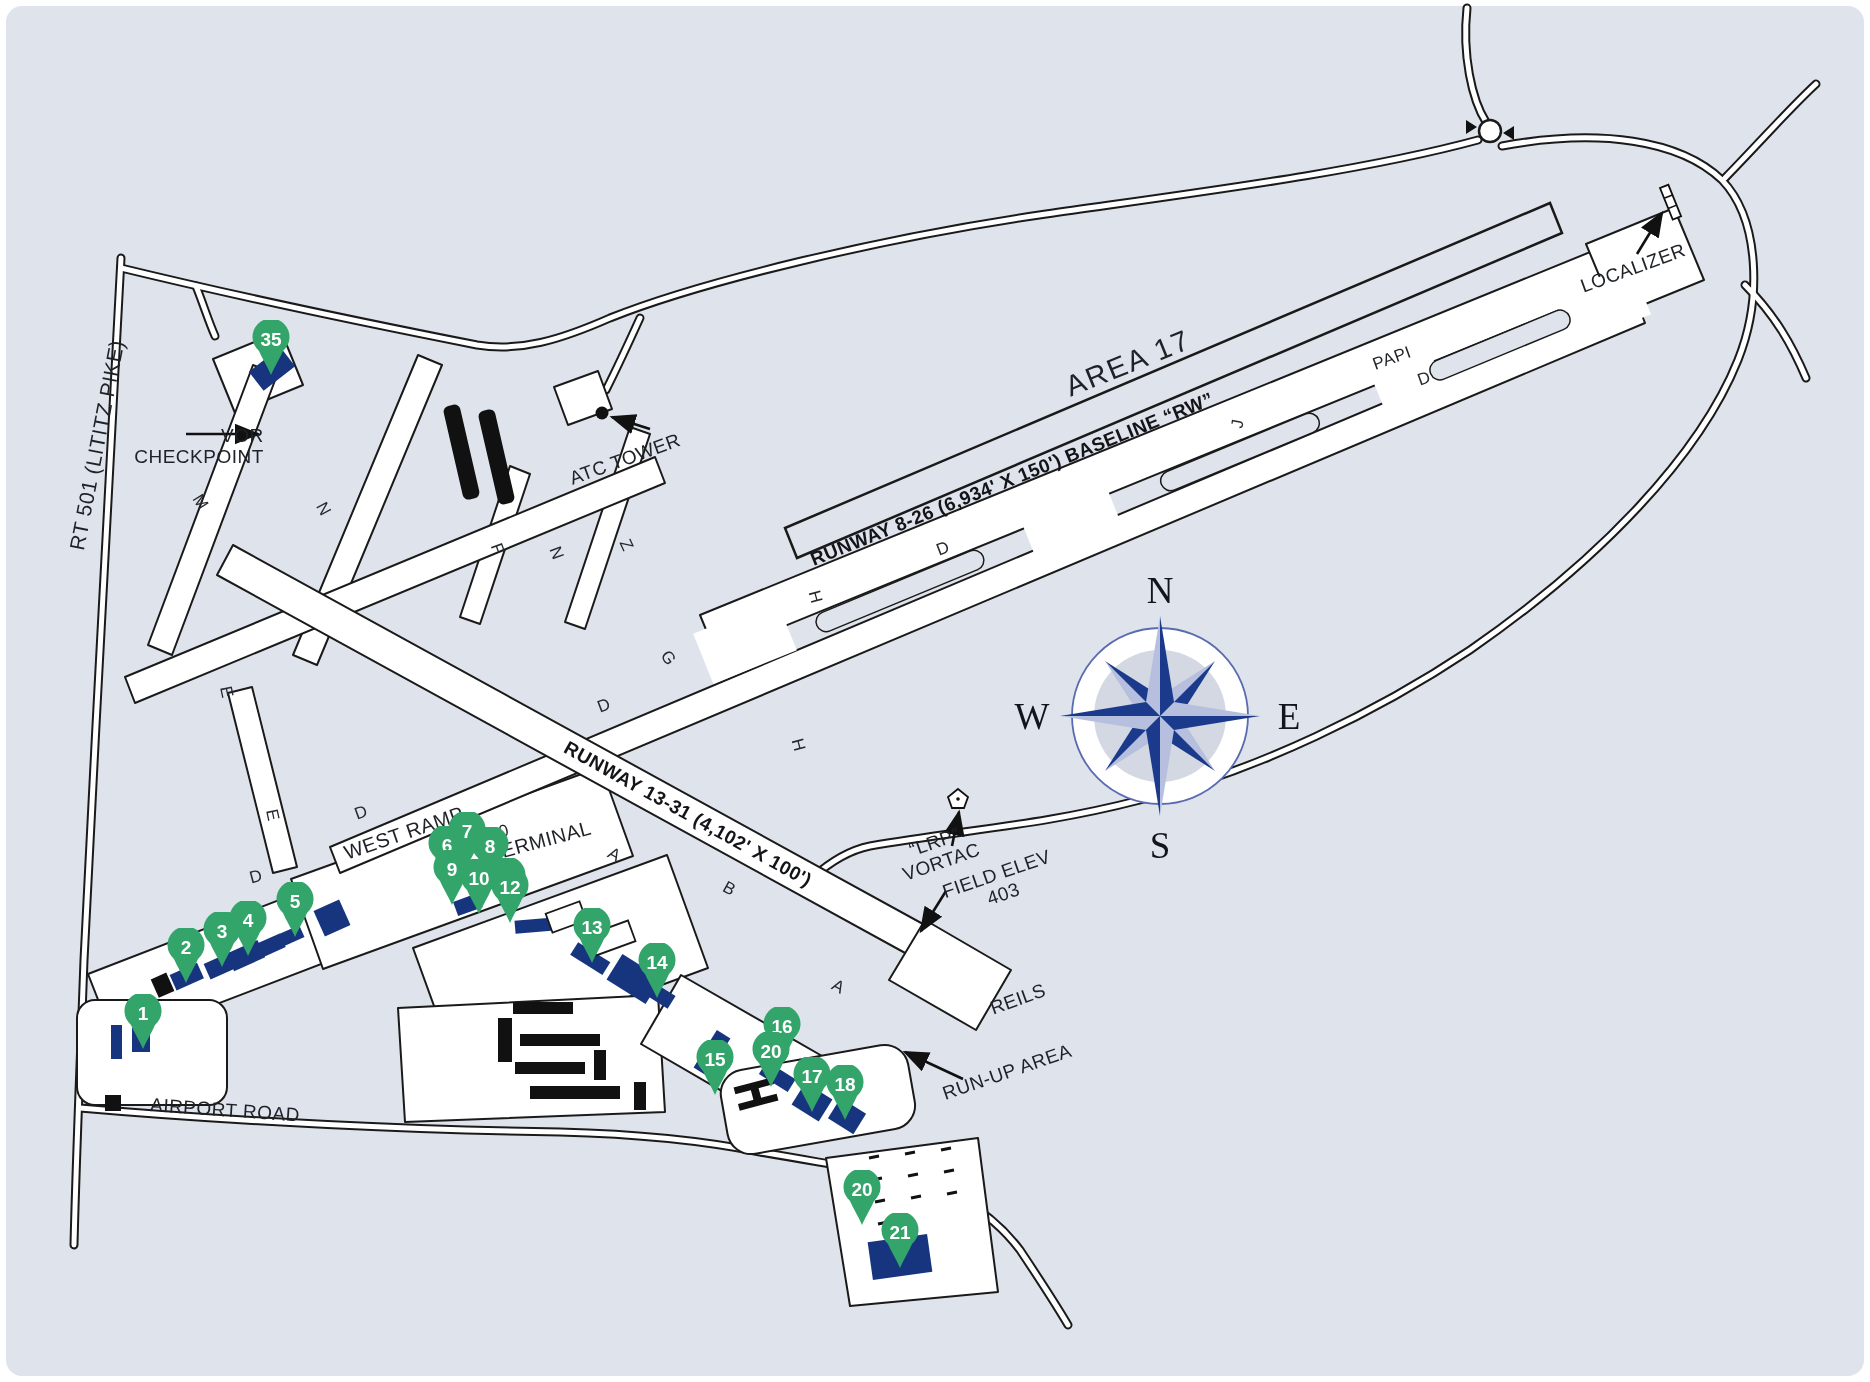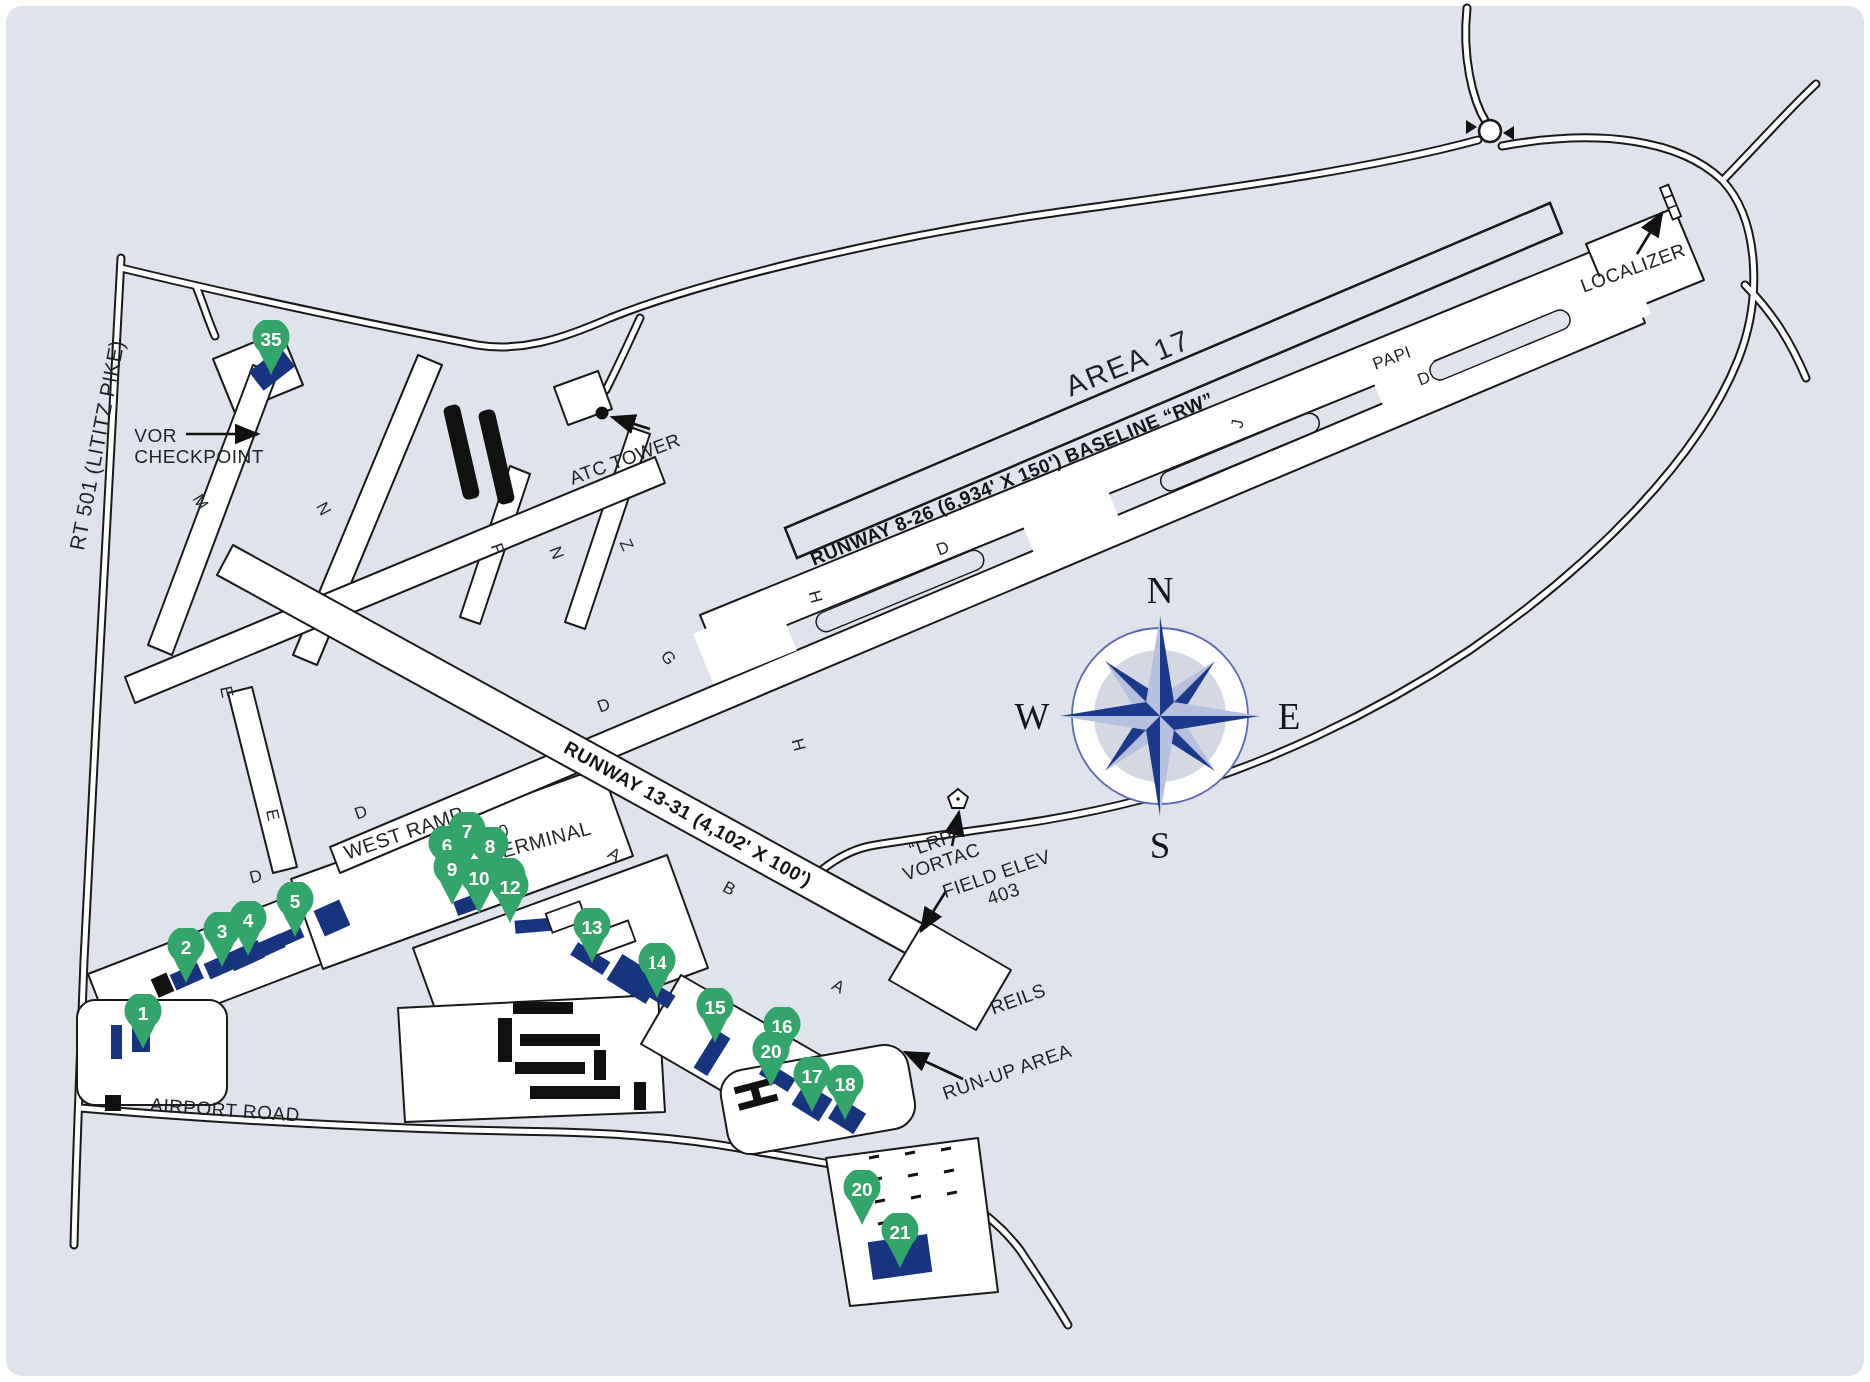--- a/index.html
+++ b/index.html
@@ -231,21 +231,21 @@
       <div class="twletter" style="left: 798px; top: 745px; font-size: 17px; transform: translate(-50%, -50%) rotate(75deg);">H</div>
       <div class="twletter" style="left: 272px; top: 815px; font-size: 17px; transform: translate(-50%, -50%) rotate(78deg);">E</div>
       <div class="twletter" style="left: 361px; top: 813px; font-size: 17px; transform: translate(-50%, -50%) rotate(-20deg);">D</div>
       <div class="twletter" style="left: 256px; top: 877px; font-size: 17px; transform: translate(-50%, -50%) rotate(-15deg);">D</div>
       <div class="twletter" style="left: 614px; top: 855px; font-size: 17px; transform: translate(-50%, -50%) rotate(29deg);">A</div>
       <div class="twletter" style="left: 729px; top: 889px; font-size: 17px; transform: translate(-50%, -50%) rotate(29deg);">B</div>
       <div class="twletter" style="left: 838px; top: 987px; font-size: 17px; transform: translate(-50%, -50%) rotate(29deg);">A</div>
     </div>
   <div class="layer" id="labelLayer">
       <div class="maplabel" style="left: 97px; top: 445px; font-size: 21px; transform: translate(-50%, -50%) rotate(-79deg);">RT 501 (LITITZ PIKE)</div>
-      <div class="maplabel" style="left: 199px; top: 446px; font-size: 19px; text-align: left; transform: translate(-50%, -50%) rotate(0deg);">VOR
+      <div class="maplabel" style="left: 199px; top: 446px; font-size: 19px; text-align: right; transform: translate(-50%, -50%) rotate(0deg);">VOR
 CHECKPOINT</div>
       <div class="maplabel" style="left: 625px; top: 459px; font-size: 19px; transform: translate(-50%, -50%) rotate(-20deg);">ATC TOWER</div>
       <div class="maplabel" style="left: 1128px; top: 363px; font-size: 29px; letter-spacing: 2px; transform: translate(-50%, -50%) rotate(-22deg);">AREA 17</div>
       <div class="maplabel bold" style="left: 1012px; top: 479px; font-size: 19px; transform: translate(-50%, -50%) rotate(-22deg);">RUNWAY 8-26 (6,934' X 150') BASELINE “RW”</div>
       <div class="maplabel" style="left: 1392px; top: 358px; font-size: 17px; transform: translate(-50%, -50%) rotate(-20deg);">PAPI</div>
       <div class="maplabel" style="left: 1633px; top: 268px; font-size: 19px; transform: translate(-50%, -50%) rotate(-20deg);">LOCALIZER</div>
       <div class="maplabel bold" style="left: 688px; top: 814px; font-size: 19px; transform: translate(-50%, -50%) rotate(29deg);">RUNWAY 13-31 (4,102' X 100')</div>
       <div class="maplabel" style="left: 938px; top: 852px; font-size: 19px; transform: translate(-50%, -50%) rotate(-19deg);">“LRP”
 VORTAC</div>
       <div class="maplabel" style="left: 1000px; top: 884px; font-size: 19px; transform: translate(-50%, -50%) rotate(-19deg);">FIELD ELEV
@@ -335,27 +335,27 @@
           <path d="M20 55 C15 44 11 38 8 31 A18.5 18.5 0 1 1 32 31 C29 38 25 44 20 55 Z" fill="#34a56a"></path>
         </svg>
         <span class="pin-n">12</span>
       </div>
       <div class="pin" style="left: 572px; top: 908px;">
         <svg viewBox="0 0 40 58" width="40" height="58">
           <path d="M20 55 C15 44 11 38 8 31 A18.5 18.5 0 1 1 32 31 C29 38 25 44 20 55 Z" fill="#34a56a"></path>
         </svg>
         <span class="pin-n">13</span>
       </div>
-      <div class="pin" style="left: 637px; top: 943px; font-family: Liberation Serif, serif;">
+      <div class="pin" style="left: 637px; top: 943px;">
         <svg viewBox="0 0 40 58" width="40" height="58">
           <path d="M20 55 C15 44 11 38 8 31 A18.5 18.5 0 1 1 32 31 C29 38 25 44 20 55 Z" fill="#34a56a"></path>
         </svg>
         <span class="pin-n">14</span>
       </div>
-      <div class="pin" style="left: 695px; top: 988px;">
+      <div class="pin" style="left: 695px; top: 1040px;">
         <svg viewBox="0 0 40 58" width="40" height="58">
           <path d="M20 55 C15 44 11 38 8 31 A18.5 18.5 0 1 1 32 31 C29 38 25 44 20 55 Z" fill="#34a56a"></path>
         </svg>
         <span class="pin-n">15</span>
       </div>
       <div class="pin" style="left: 762px; top: 1007px;">
         <svg viewBox="0 0 40 58" width="40" height="58">
           <path d="M20 55 C15 44 11 38 8 31 A18.5 18.5 0 1 1 32 31 C29 38 25 44 20 55 Z" fill="#34a56a"></path>
         </svg>
         <span class="pin-n">16</span>

